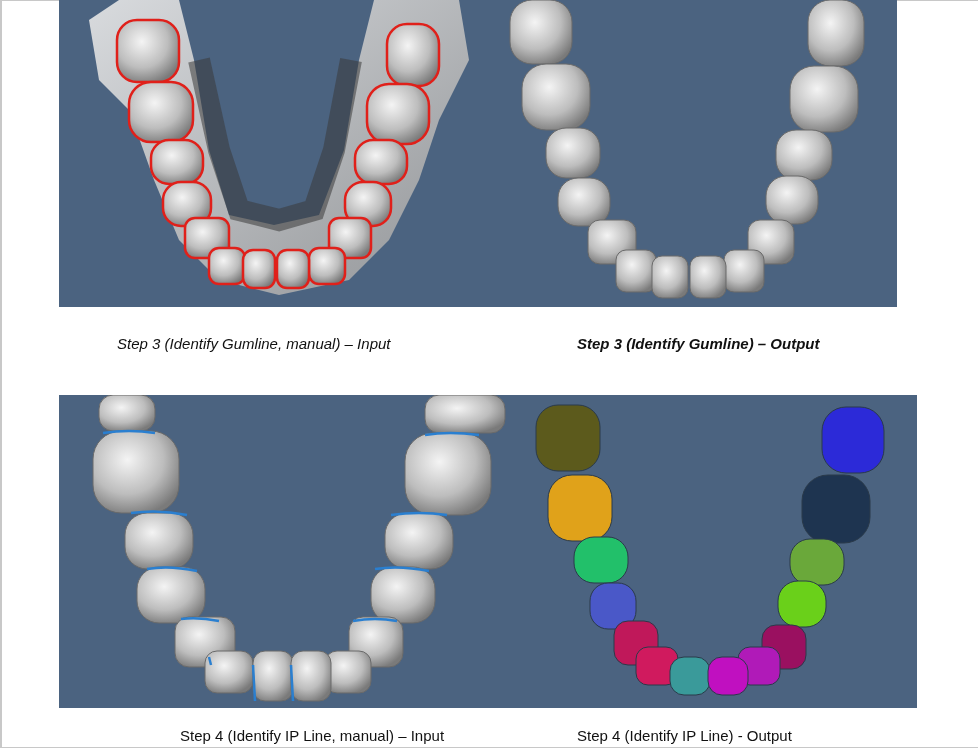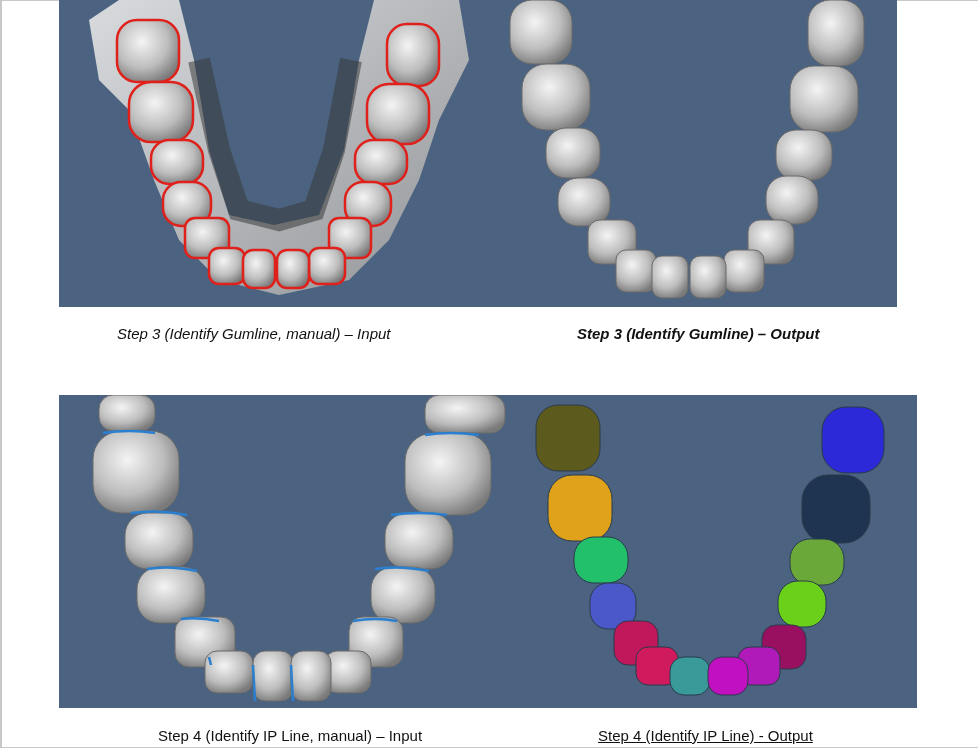--- a/index.html
+++ b/index.html
@@ -1,21 +1,21 @@
 <!DOCTYPE html>
 <html><head>
 <meta charset="utf-8">
 <style>
   html, body { margin:0; padding:0; background:#ffffff; }
   body { width:978px; height:748px; position:relative; overflow:hidden; font-family:"Liberation Sans", sans-serif; }
   .frame { position:absolute; left:0; top:0; width:976px; height:746px; border:1px solid #c8c8c8; border-left-width:2px; }
   .panel { position:absolute; background:#4b6380; overflow:hidden; }
   .panel svg { position:absolute; left:0; top:0; }
   .caption { position:absolute; font-size:15px; color:#111; white-space:nowrap; font-family:"Liberation Sans", sans-serif; }
-  .caption.italic { font-style:italic; }
+  .caption.italic { font-style:italic;margin-top:10px; }
 </style>
 </head>
 <body>
 
 <div class="frame"></div>
 
 <div class="panel" style="left:59px; top:0; width:433px; height:307px;">
   <svg width="433" height="307" viewBox="0 0 433 307">
     <defs>
       <radialGradient id="tg" cx="40%" cy="35%" r="70%">
@@ -101,21 +101,21 @@
       <path d="M150 262 L152 270"></path>
       <path d="M194 270 L196 306"></path>
       <path d="M366 40 Q390 36 420 40"></path>
       <path d="M332 120 Q360 116 388 120"></path>
       <path d="M316 174 Q340 170 370 176"></path>
       <path d="M294 226 Q316 222 338 226"></path>
       <path d="M232 270 L234 306"></path>
     </g>
   </svg>
 </div>
-<div class="caption" style="left:158px; top:727px;text-align:right;">Step 4 (Identify IP Line, manual) – Input</div>
+<div class="caption" style="left:180px; top:727px;text-align:right;">Step 4 (Identify IP Line, manual) – Input</div>
 
 <div class="panel" style="left:522px; top:395px; width:395px; height:313px;">
   <svg width="395" height="313" viewBox="0 0 395 313">
     <g stroke="#2a3a4a" stroke-width="1">
       <rect x="14" y="10" width="64" height="66" rx="22" fill="#5c5a1c"></rect>
       <rect x="26" y="80" width="64" height="66" rx="24" fill="#e0a21a"></rect>
       <rect x="52" y="142" width="54" height="46" rx="20" fill="#22c06a"></rect>
       <rect x="68" y="188" width="46" height="46" rx="18" fill="#4a58c8"></rect>
       <rect x="92" y="226" width="44" height="44" rx="14" fill="#c0185a"></rect>
       <rect x="114" y="252" width="42" height="38" rx="12" fill="#d01a5e"></rect>
@@ -123,13 +123,13 @@
       <rect x="300" y="12" width="62" height="66" rx="24" fill="#2c2ad8"></rect>
       <rect x="280" y="80" width="68" height="68" rx="26" fill="#1e3450"></rect>
       <rect x="268" y="144" width="54" height="46" rx="20" fill="#6aa83a"></rect>
       <rect x="256" y="186" width="48" height="46" rx="20" fill="#6ad01a"></rect>
       <rect x="240" y="230" width="44" height="44" rx="14" fill="#9a1060"></rect>
       <rect x="216" y="252" width="42" height="38" rx="12" fill="#b01ab8"></rect>
       <rect x="186" y="262" width="40" height="38" rx="14" fill="#c010c0"></rect>
     </g>
   </svg>
 </div>
-<div class="caption" style="left:598px; top:727px;text-decoration:underline;">Step 4 (Identify IP Line) - Output</div>
+<div class="caption" style="left:577px; top:727px;">Step 4 (Identify IP Line) - Output</div>
 
 </body></html>

